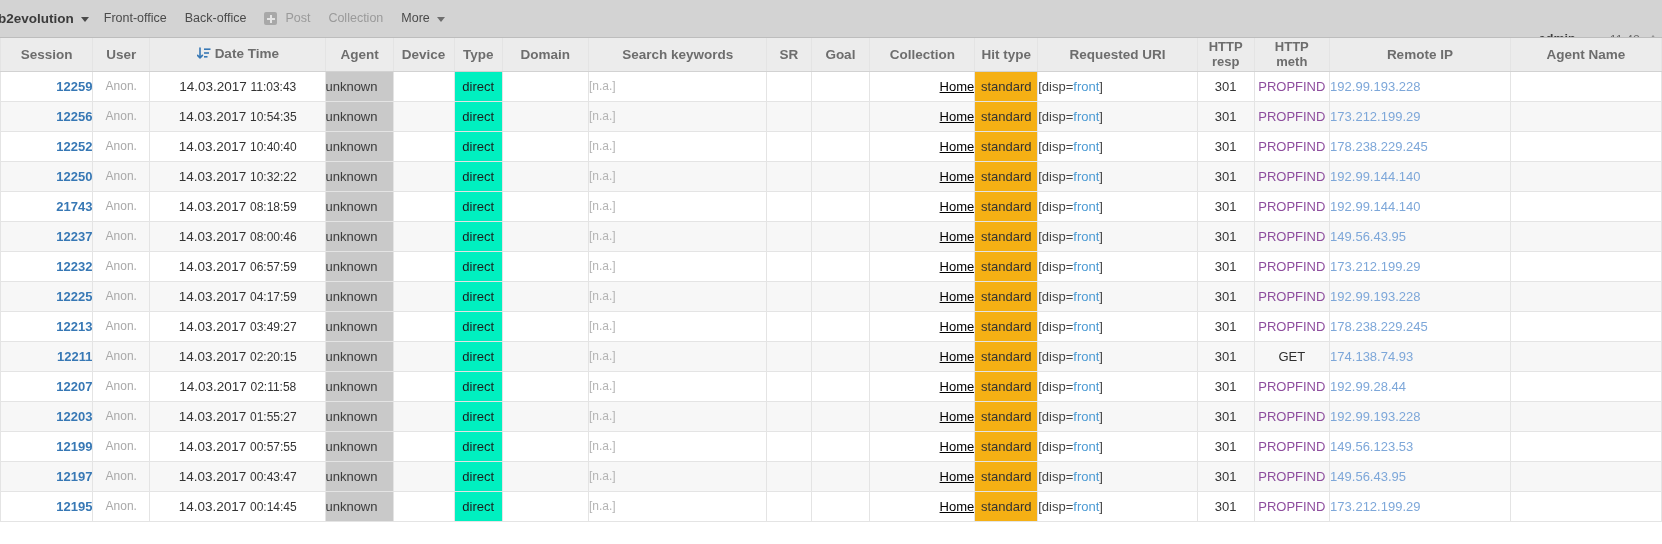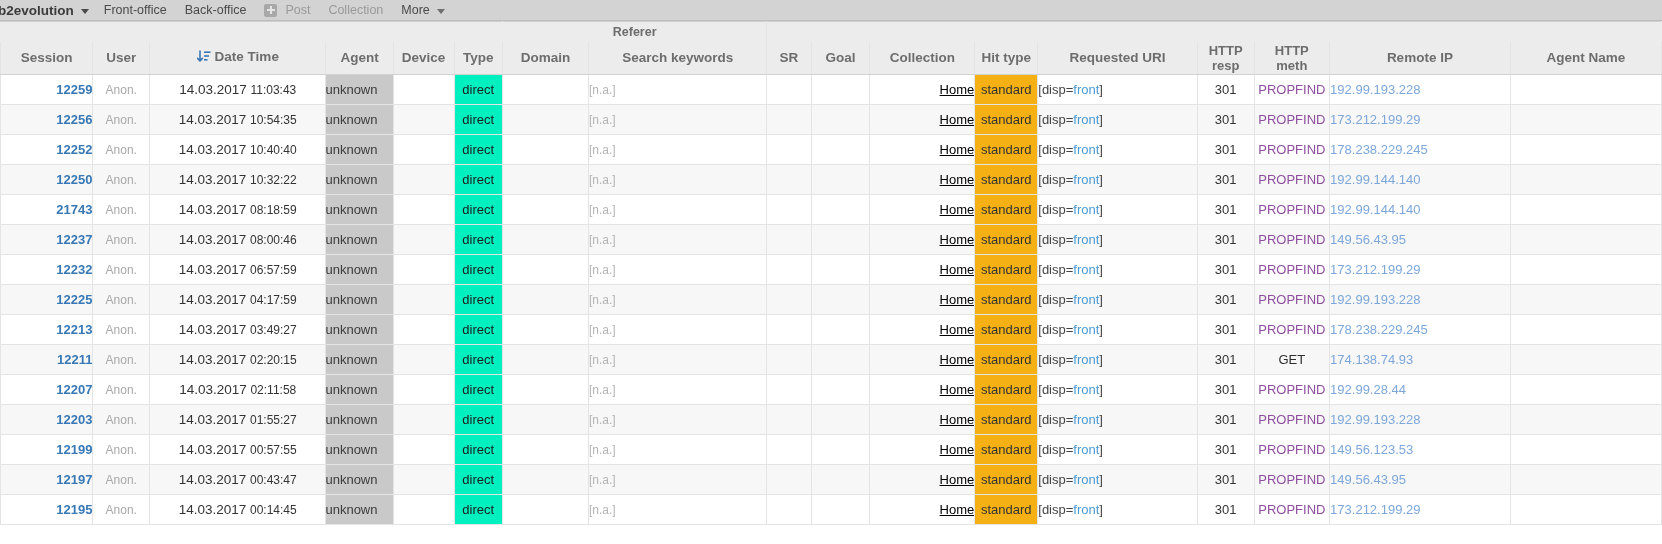--- a/index.html
+++ b/index.html
@@ -8,21 +8,21 @@
     margin: 0; padding: 0;
     width: 1662px; height: 544px;
     overflow: hidden;
     background: #ffffff;
     font-family: "Liberation Sans", sans-serif;
   }
 
   
   .topbar {
     position: relative;
-    height: 21px;
+    height: 38px;
     background: #d3d3d3;
     border-bottom: 1px solid #bdbdbd;
     display: flex;
     align-items: center;
     font-size: 12.5px;
     white-space: nowrap;
     overflow: hidden;
   }
   .topbar-left {
     display: flex;
@@ -258,25 +258,20 @@
         <col style="width:100px">
         <col style="width:60px">
       <col style="width:152px">
         <col style="width:54px">
         <col style="width:72px">
       <col style="width:172px">
         <col style="width:144px">
     </colgroup>
 
     <thead>
-      <tr class="grouprow">
-        <th class="blank" colspan="6"></th>
-        <th colspan="2">Referer</th>
-        <th class="blank" colspan="9"></th>
-      </tr>
       <tr class="colrow">
         <th>Session</th>
         <th>User</th>
         <th class="sorted">
           <span class="sort-icon">
             <svg width="14" height="13" viewBox="0 0 14 13" xmlns="http://www.w3.org/2000/svg">
               <path d="M3 1 L3 11 M3 11 L0.6 8.4 M3 11 L5.4 8.4" stroke="#3778b5" stroke-width="1.6" fill="none" stroke-linecap="round"></path>
               <rect x="7" y="1.4" width="6.5" height="1.6" fill="#3778b5"></rect>
               <rect x="7" y="5.2" width="5" height="1.6" fill="#3778b5"></rect>
               <rect x="7" y="9" width="3.5" height="1.6" fill="#3778b5"></rect>

